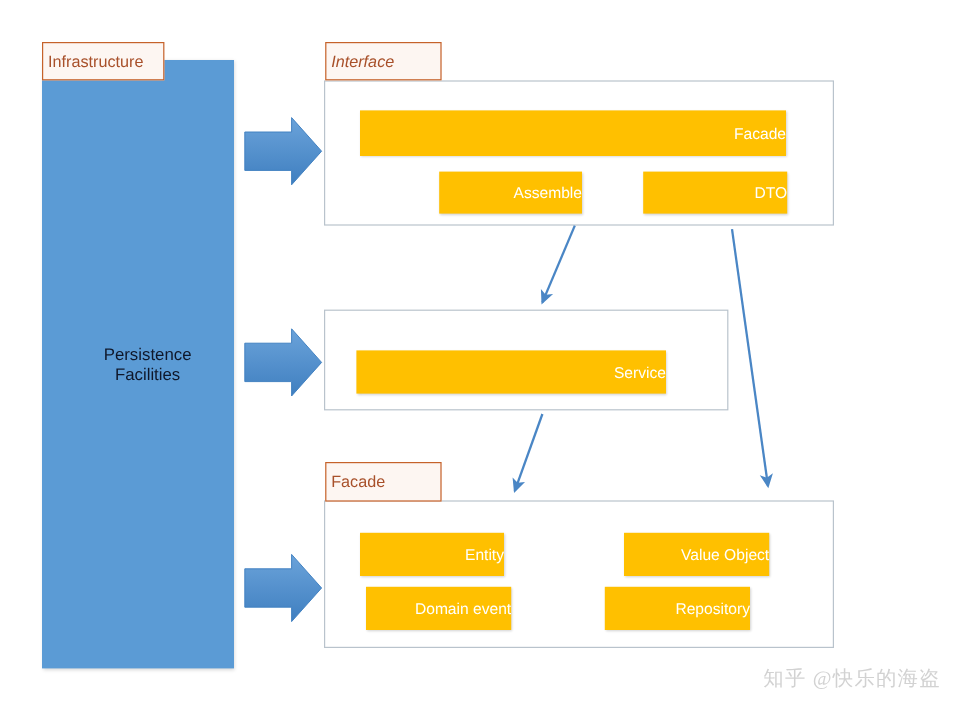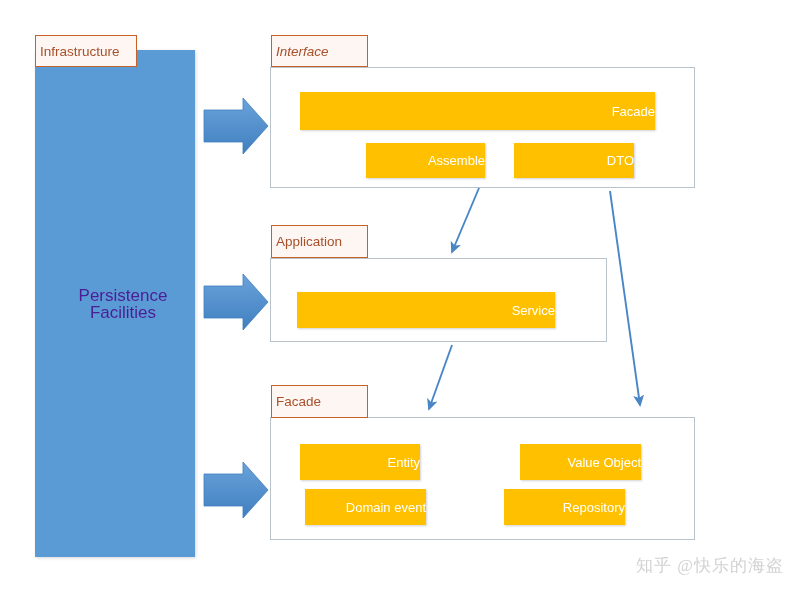--- a/index.html
+++ b/index.html
@@ -45,22 +45,22 @@
     box-sizing:border-box;
     box-shadow:1px 1px 2px rgba(0,0,0,0.18);
     z-index:4;
     text-align:center;
   }
 
   
   .infra-bar{
     position:absolute;
     background:#5b9bd5;
-    color:#4c1d95;
-    font-size:17px;
+    color:#0f172a;
+    font-size:14px;
     line-height:17px;
     display:flex;
     align-items:center;
     justify-content:center;
     text-align:center;
     box-sizing:border-box;
     box-shadow:1px 1px 3px rgba(0,0,0,0.16);
     z-index:3;
     padding-left:16px;
   }
@@ -103,37 +103,34 @@
   </div>
 
   <div class="tag" style="left:35px;top:35px;width:102px;height:32px;">
     <span>Infrastructure</span>
   </div>
 
   <div class="tag" style="left:271px;top:35px;width:97px;height:32px;font-style:italic;">
     <span>Interface</span>
   </div>
 
-  <div class="tag" style="left:271px;top:225px;width:97px;height:33px;">
-    <span>Application</span>
-  </div>
 
   <div class="tag" style="left:271px;top:385px;width:97px;height:33px;">
     <span>Facade</span>
   </div>
 
   <div class="gold" style="left:300px;top:92px;width:355px;height:38px;">
     <span>Facade</span>
   </div>
 
   <div class="gold" style="left:366px;top:143px;width:119px;height:35px;">
     <span>Assemble</span>
   </div>
 
-  <div class="gold" style="left:514px;top:143px;width:120px;height:35px;padding-left:24px;">
+  <div class="gold" style="left:536px;top:143px;width:120px;height:35px;padding-left:24px;">
     <span>DTO</span>
   </div>
 
   <div class="gold" style="left:297px;top:292px;width:258px;height:36px;">
     <span>Service</span>
   </div>
 
   <div class="gold" style="left:300px;top:444px;width:120px;height:36px;">
     <span>Entity</span>
   </div>

